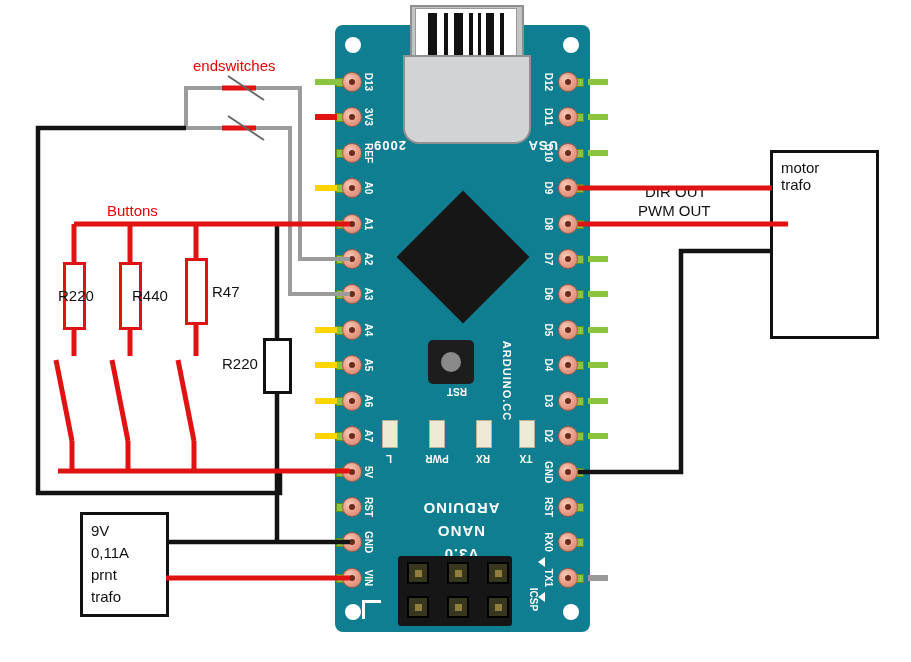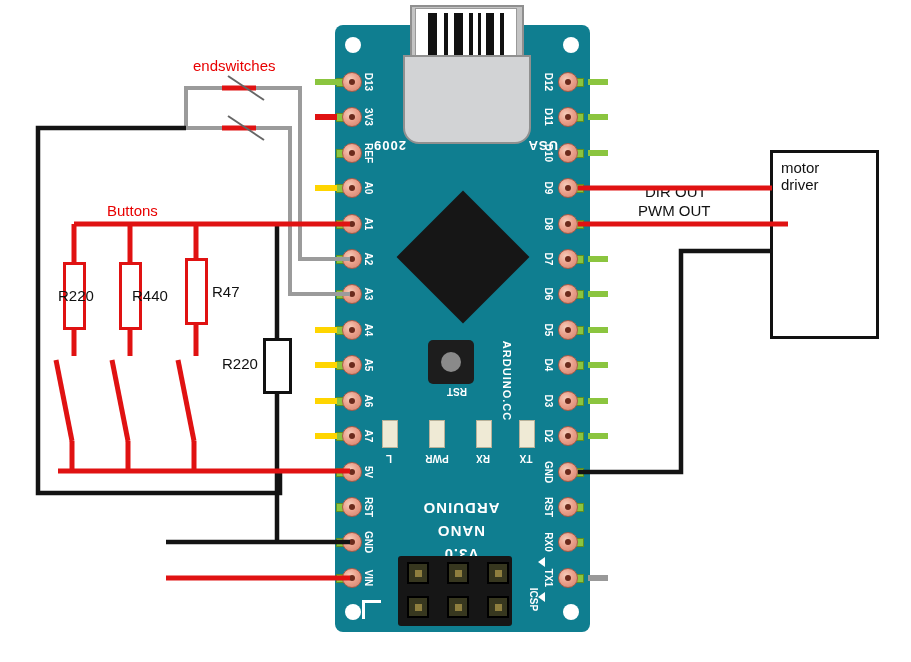--- a/index.html
+++ b/index.html
@@ -253,23 +253,29 @@
   <div class="rlbl" style="left:132px;top:287px">R440</div>
   <div class="rlbl" style="left:212px;top:283px">R47</div>
   <div class="rlbl" style="left:222px;top:355px">R220</div>
 
   <div class="anno-red" style="left:193px;top:57px">endswitches</div>
   <div class="anno-red" style="left:107px;top:202px">Buttons</div>
   <div class="anno-blk" style="left:645px;top:183px">DIR OUT</div>
   <div class="anno-blk" style="left:638px;top:202px">PWM OUT</div>
 
   <div class="obox" style="left:770px;top:150px;width:109px;height:189px;padding:6px 8px">
-    <span style="display:block;width:62px">motor driver</span>
+    <span style="display:block;width:62px">motor trafo</span>
   </div>
 
+  <div class="obox" style="left:80px;top:512px;width:89px;height:105px;padding:5px 8px;line-height:22px">
+    <div>9V</div>
+    <div>0,11A</div>
+    <div>prnt</div>
+    <div>trafo</div>
+  </div>
 
   <svg class="wires" width="911" height="662" viewBox="0 0 911 662">
 
     <polyline class="wgray" points="222,88 186,88 186,128 222,128"></polyline>
     <polyline class="wgray" points="256,88 300,88 300,259 350,259"></polyline>
     <polyline class="wgray" points="256,128 290,128 290,294 350,294"></polyline>
 
     <polyline class="wblack" points="186,128 38,128 38,493 280,493 280,471"></polyline>
     <line class="wblack" x1="277" y1="224" x2="277" y2="340"></line>
     <line class="wblack" x1="277" y1="393" x2="277" y2="542"></line>

